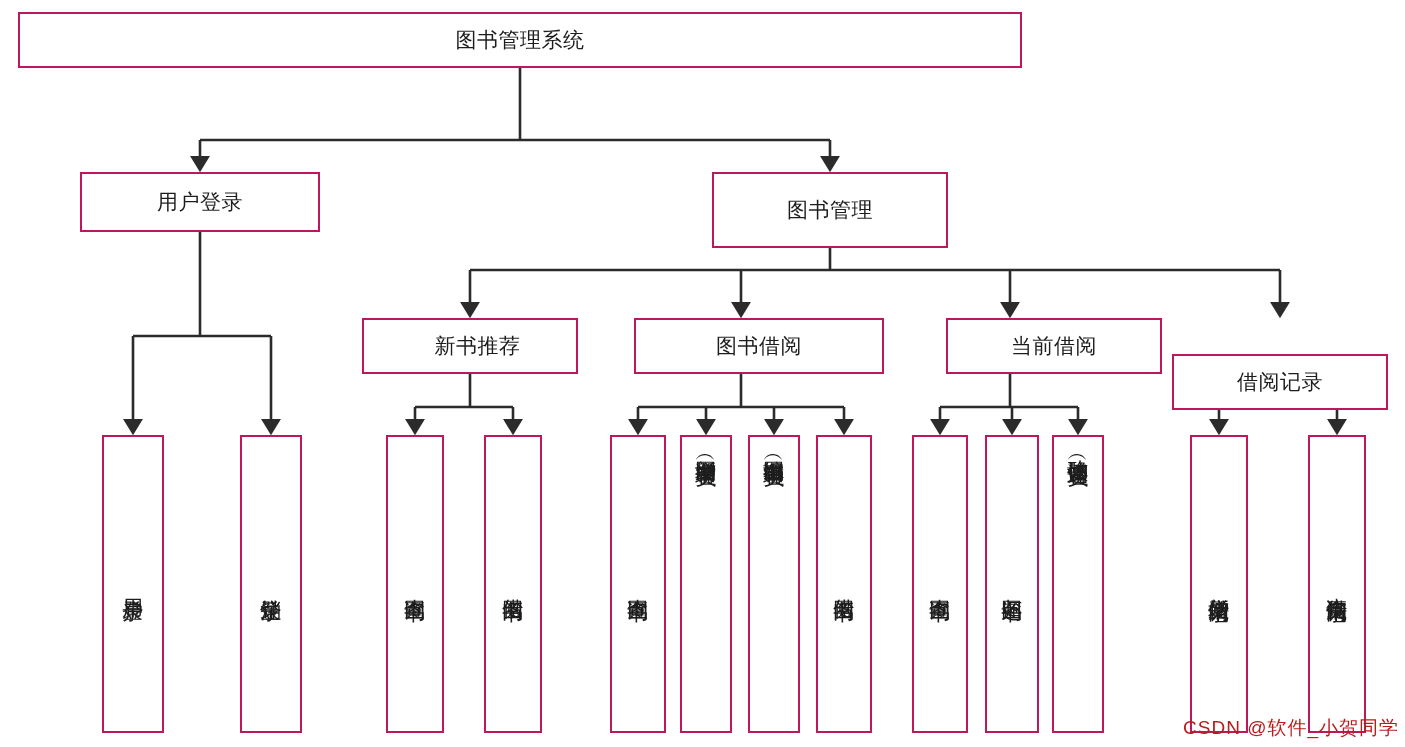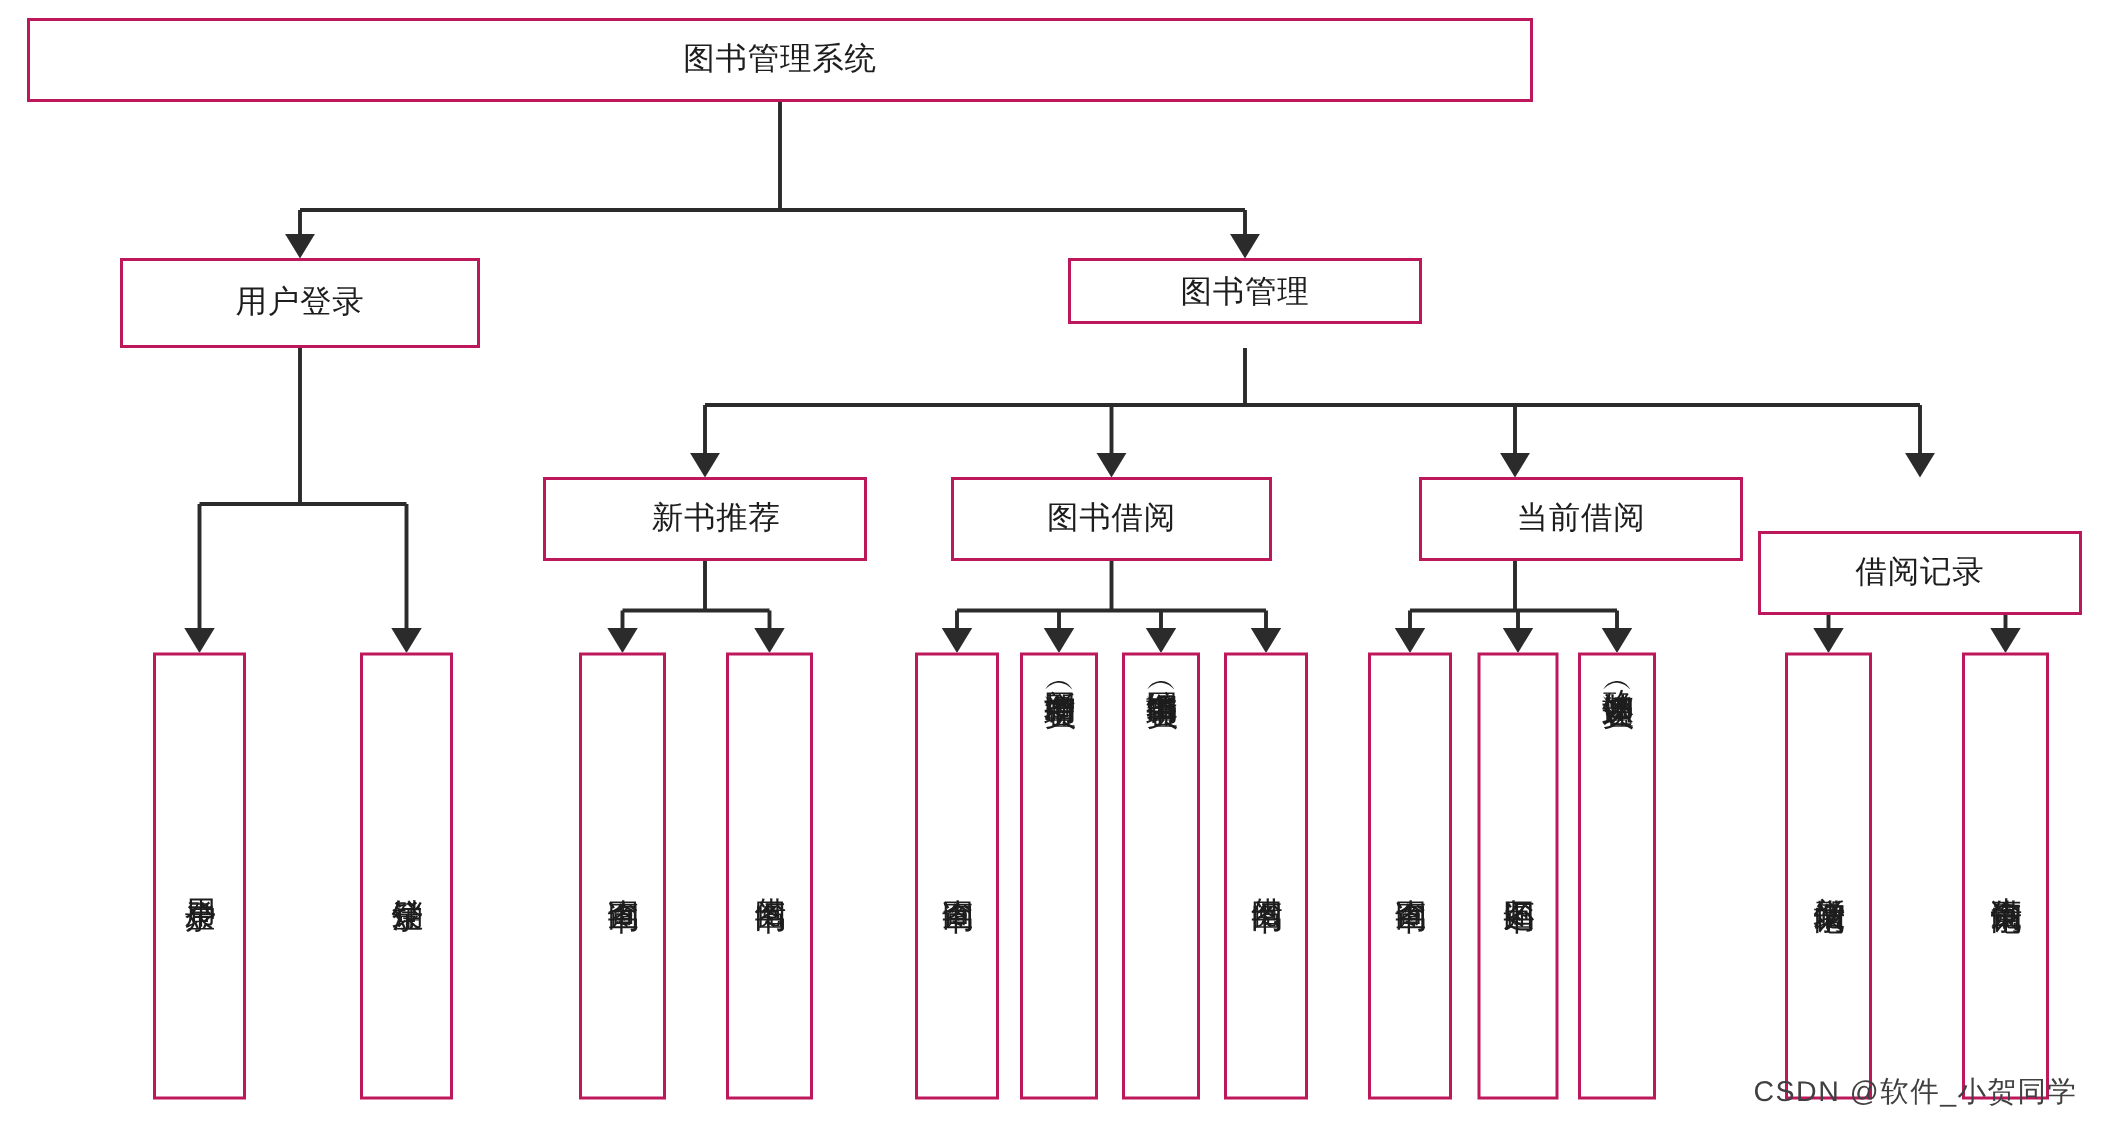--- a/index.html
+++ b/index.html
@@ -58,24 +58,24 @@
     line-height: 1.30;
     letter-spacing: 1px;
     white-space: normal;
     max-height: 100%;
   }
   .node.leaf.tall-text {
     align-items: flex-start;
   }
   .watermark {
     position: absolute;
-    right: 20px;
+    right: 6px;
     bottom: 6px;
     font-size: 19px;
-    color: #404040;
+    color: #b91c1c;
     letter-spacing: 1px;
     white-space: nowrap;
     user-select: none;
   }
 </style>
 </head>
 <body>
 
 <div id="diagram-canvas">
 
@@ -130,28 +130,28 @@
     </g>
   </svg>
 
   <div class="node root" style="left:18px; top:12px; width:1004px; height:56px;">
     <span class="node-label">图书管理系统</span>
   </div>
 
   <div class="node" style="left:80px; top:172px; width:240px; height:60px;">
     <span class="node-label">用户登录</span>
   </div>
-  <div class="node" style="left:712px; top:172px; width:236px; height:44px;font-family:Liberation Serif, serif;">
+  <div class="node" style="left:712px; top:172px; width:236px; height:76px;">
     <span class="node-label">图书管理</span>
   </div>
 
   <div class="node" style="left:362px; top:318px; width:216px; height:56px;padding-left:15px;">
     <span class="node-label">新书推荐</span>
   </div>
-  <div class="node" style="left:634px; top:318px; width:214px; height:56px;">
+  <div class="node" style="left:634px; top:318px; width:250px; height:56px;">
     <span class="node-label">图书借阅</span>
   </div>
   <div class="node" style="left:902px; top:318px; width:216px; height:56px;margin-left:44px;">
     <span class="node-label">当前借阅</span>
   </div>
   <div class="node" style="left:1172px; top:318px; width:216px; height:56px;margin-top:36px;">
     <span class="node-label">借阅记录</span>
   </div>
 
   <div class="node leaf" style="left:102px; top:435px; width:62px; height:298px;">

